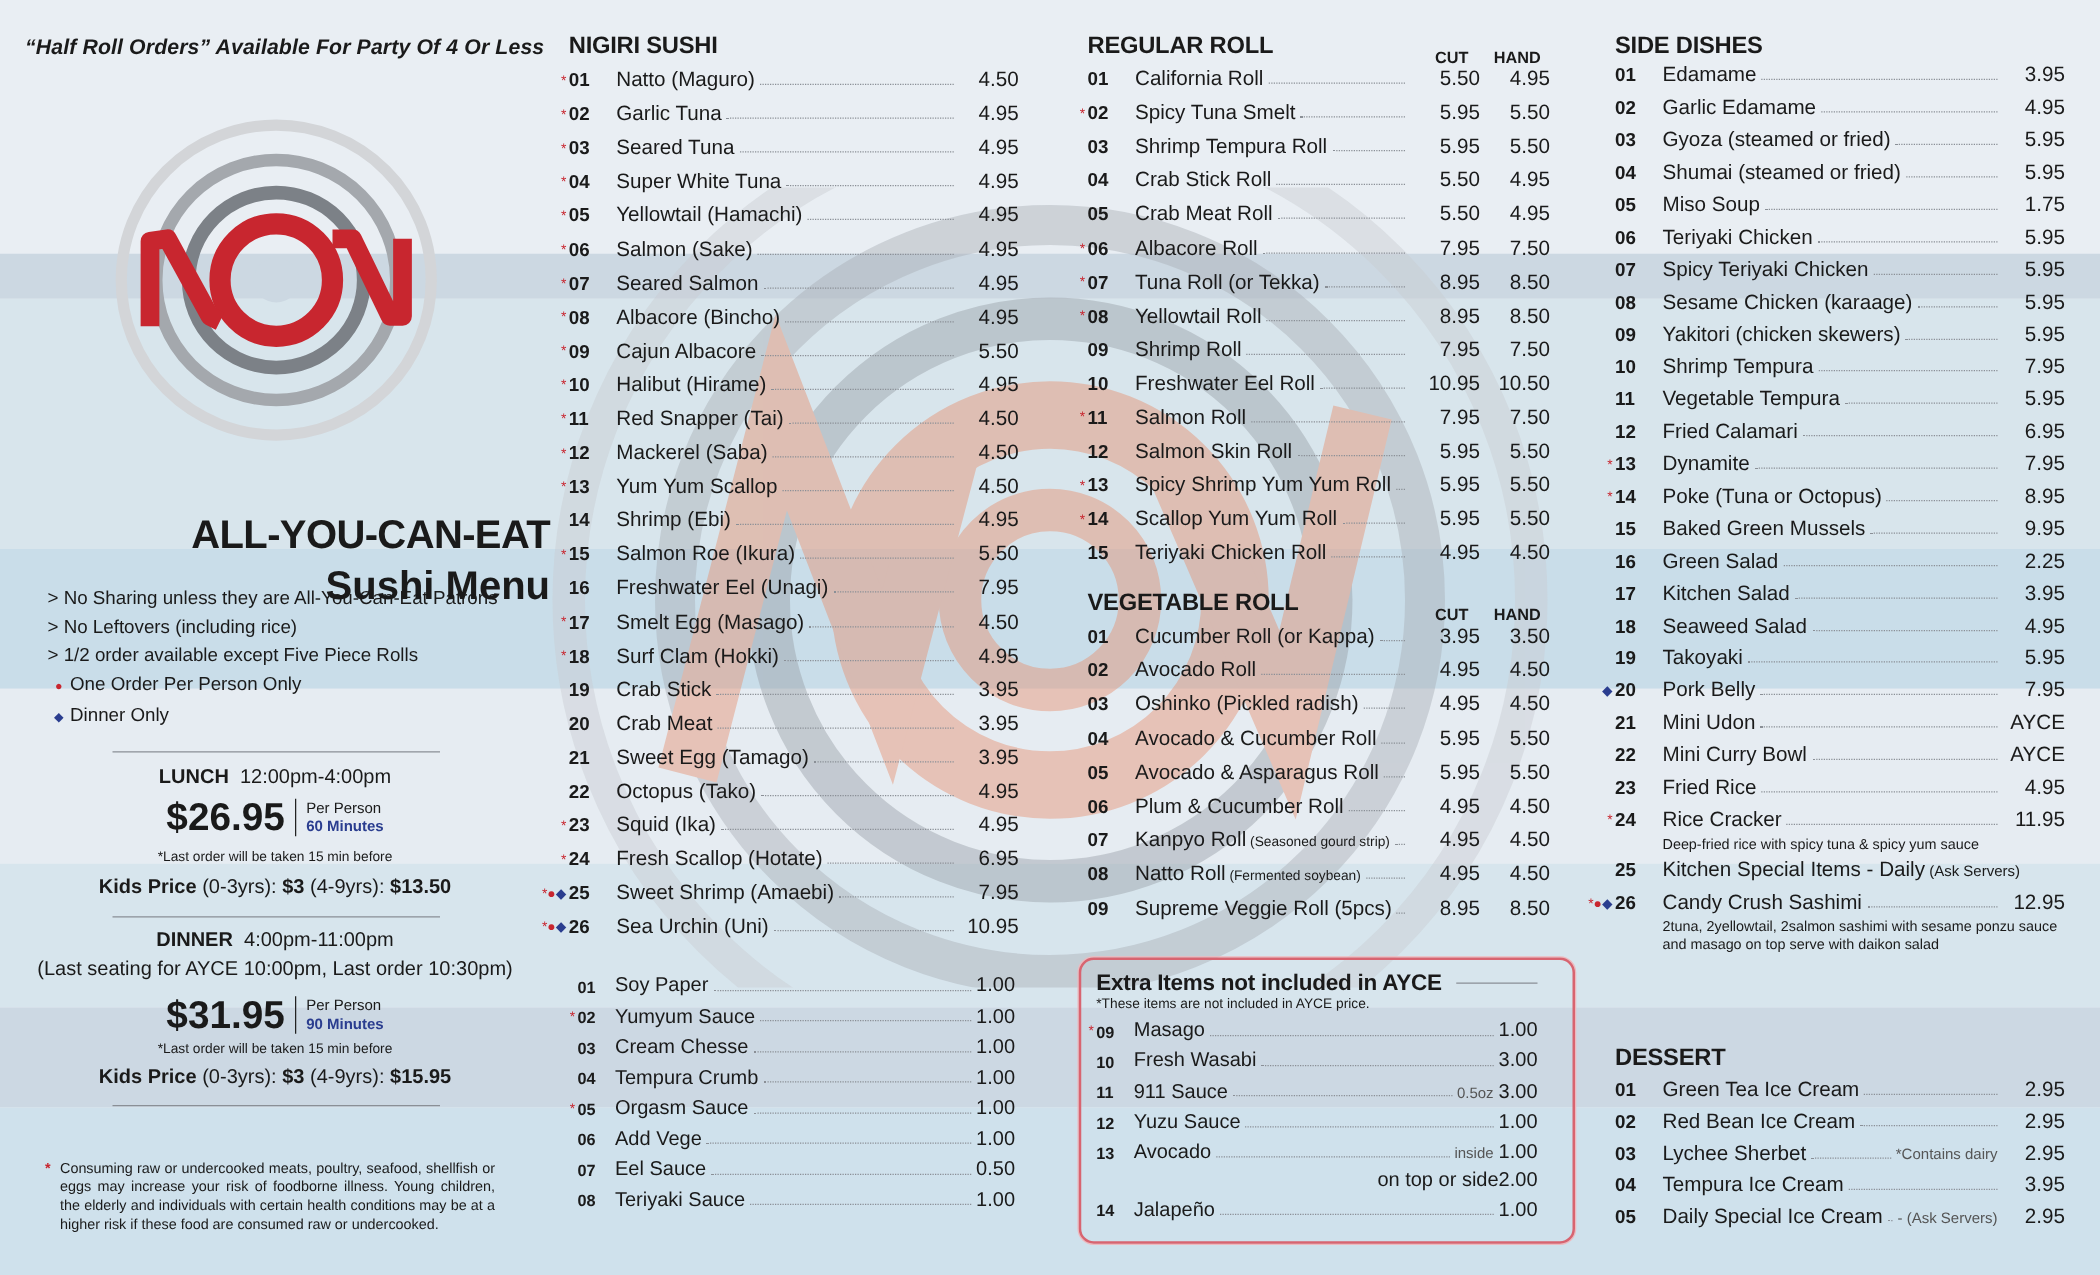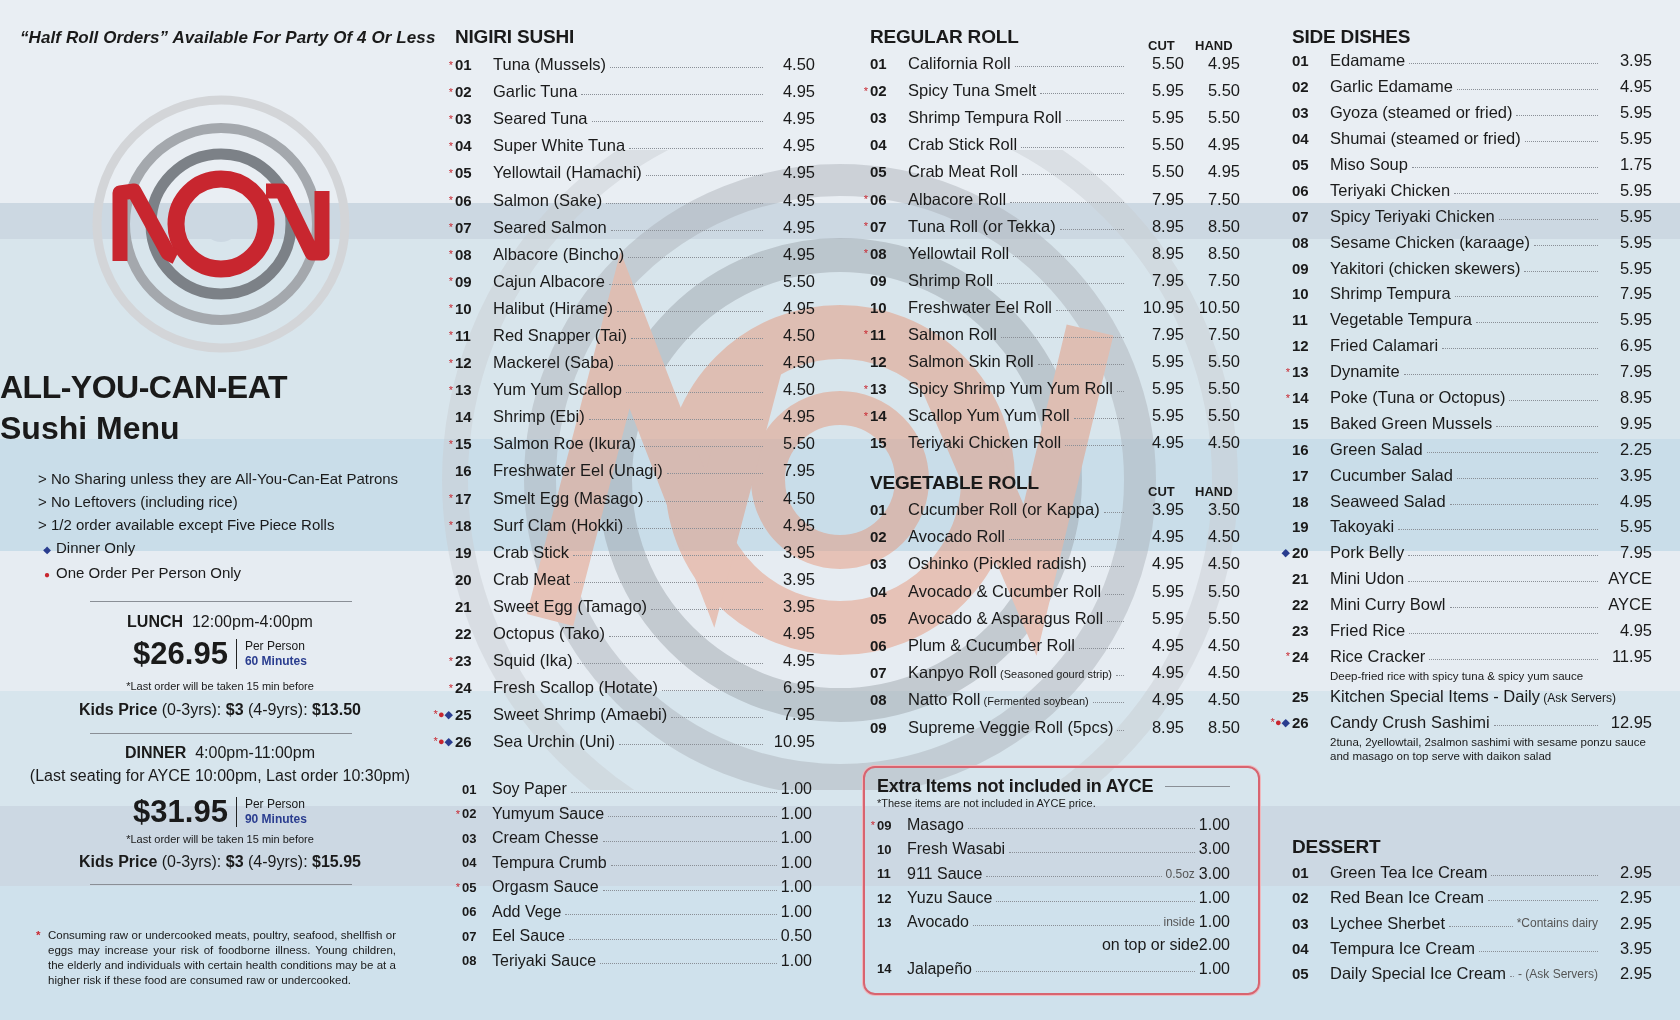--- a/index.html
+++ b/index.html
@@ -25,21 +25,21 @@
 
   .col { position: absolute; }
   .col-left { left: 0; top: 0; width: 440px; height: 1020px; }
   .col-nigiri { left: 455px; top: 26px; width: 360px; }
   .col-rolls { left: 870px; top: 26px; width: 370px; }
   .col-side { left: 1292px; top: 26px; width: 360px; }
 
   .half-note { position: absolute; left: 20px; top: 28px; font-style: italic; font-weight: bold; font-size: 17px; letter-spacing: 0.1px; }
   .logo-small { position: absolute; left: 90px; top: 93px; width: 262px; height: 262px; }
 
-  .title { position: absolute; left: 0; width: 440px; text-align: left; font-weight: bold; }
+  .title { position: absolute; left: 0; width: 440px; text-align: right; font-weight: bold; margin-top: 40px; }
   .title1 { top: 369px; font-size: 32px; letter-spacing: -0.5px; }
   .title2 { top: 410px; font-size: 32px; }
 
   .rules { position: absolute; left: 38px; top: 467px; font-size: 15px; line-height: 23px; }
   .rules .mk { display: inline-block; width: 18px; text-align: center; font-size: 10px; }
   .red { color: #c8262f; }
   .blue { color: #2a3d8f; }
 
   .hr { position: absolute; left: 90px; width: 262px; height: 1px; background: #8a8f96; }
   .center-txt { position: absolute; left: 0; width: 440px; text-align: center; }
@@ -123,22 +123,22 @@
     <path d="M176 98 L192 98 L222 160 L232 160 L232 98" fill="none" stroke="#c8262f" stroke-width="15" stroke-linejoin="round"></path>
   </svg>
 
   <div class="title title1">ALL-YOU-CAN-EAT</div>
   <div class="title title2">Sushi Menu</div>
 
   <div class="rules">
     <div><span>&gt;</span> <span>No Sharing unless they are All-You-Can-Eat Patrons</span></div>
     <div><span>&gt;</span> <span>No Leftovers (including rice)</span></div>
     <div><span>&gt;</span> <span>1/2 order available except Five Piece Rolls</span></div>
+    <div><span class="mk red">●</span><span>One Order Per Person Only</span></div>
     <div><span class="mk blue">◆</span><span>Dinner Only</span></div>
-    <div><span class="mk red">●</span><span>One Order Per Person Only</span></div>
   </div>
 
   <div class="hr" style="top:601px"></div>
 
   <div class="center-txt meal" style="top:613px">
     <b>LUNCH</b>&nbsp; <span>12:00pm-4:00pm</span>
   </div>
   <div class="price-row" style="top:636px">
     <span class="price-big">$26.95</span>
     <span class="price-sep"></span>
@@ -171,21 +171,21 @@
     <span>Consuming raw or undercooked meats, poultry, seafood, shellfish or eggs may increase your risk of foodborne illness. Young children, the elderly and individuals with certain health conditions may be at a higher risk if these food are consumed raw or undercooked.</span>
   </div>
 </div>
 
 <div class="col col-nigiri nigiri" id="nigiri">
   <div class="sec-h" style="margin-bottom:3px">NIGIRI SUSHI</div>
   <div id="nigiri-list">
       <div class="item" style="height: 27.1px;">
         <span class="marks"><span class="red">*</span></span>
         <span class="num">01</span>
-        <span class="name">Tuna (Mussels)</span>
+        <span class="name">Natto (Maguro)</span>
         <span class="dots"></span>
         <span class="p">4.50</span>
       </div>
       <div class="item" style="height: 27.1px;">
         <span class="marks"><span class="red">*</span></span>
         <span class="num">02</span>
         <span class="name">Garlic Tuna</span>
         <span class="dots"></span>
         <span class="p">4.95</span>
       </div>
@@ -798,21 +798,21 @@
       <div class="item" style="height: 25.9px;">
         <span class="marks"></span>
         <span class="num">16</span>
         <span class="name">Green Salad</span>
         <span class="dots"></span>
         <span class="p">2.25</span>
       </div>
       <div class="item" style="height: 25.9px;">
         <span class="marks"></span>
         <span class="num">17</span>
-        <span class="name">Cucumber Salad</span>
+        <span class="name">Kitchen Salad</span>
         <span class="dots"></span>
         <span class="p">3.95</span>
       </div>
       <div class="item" style="height: 25.9px;">
         <span class="marks"></span>
         <span class="num">18</span>
         <span class="name">Seaweed Salad</span>
         <span class="dots"></span>
         <span class="p">4.95</span>
       </div>

